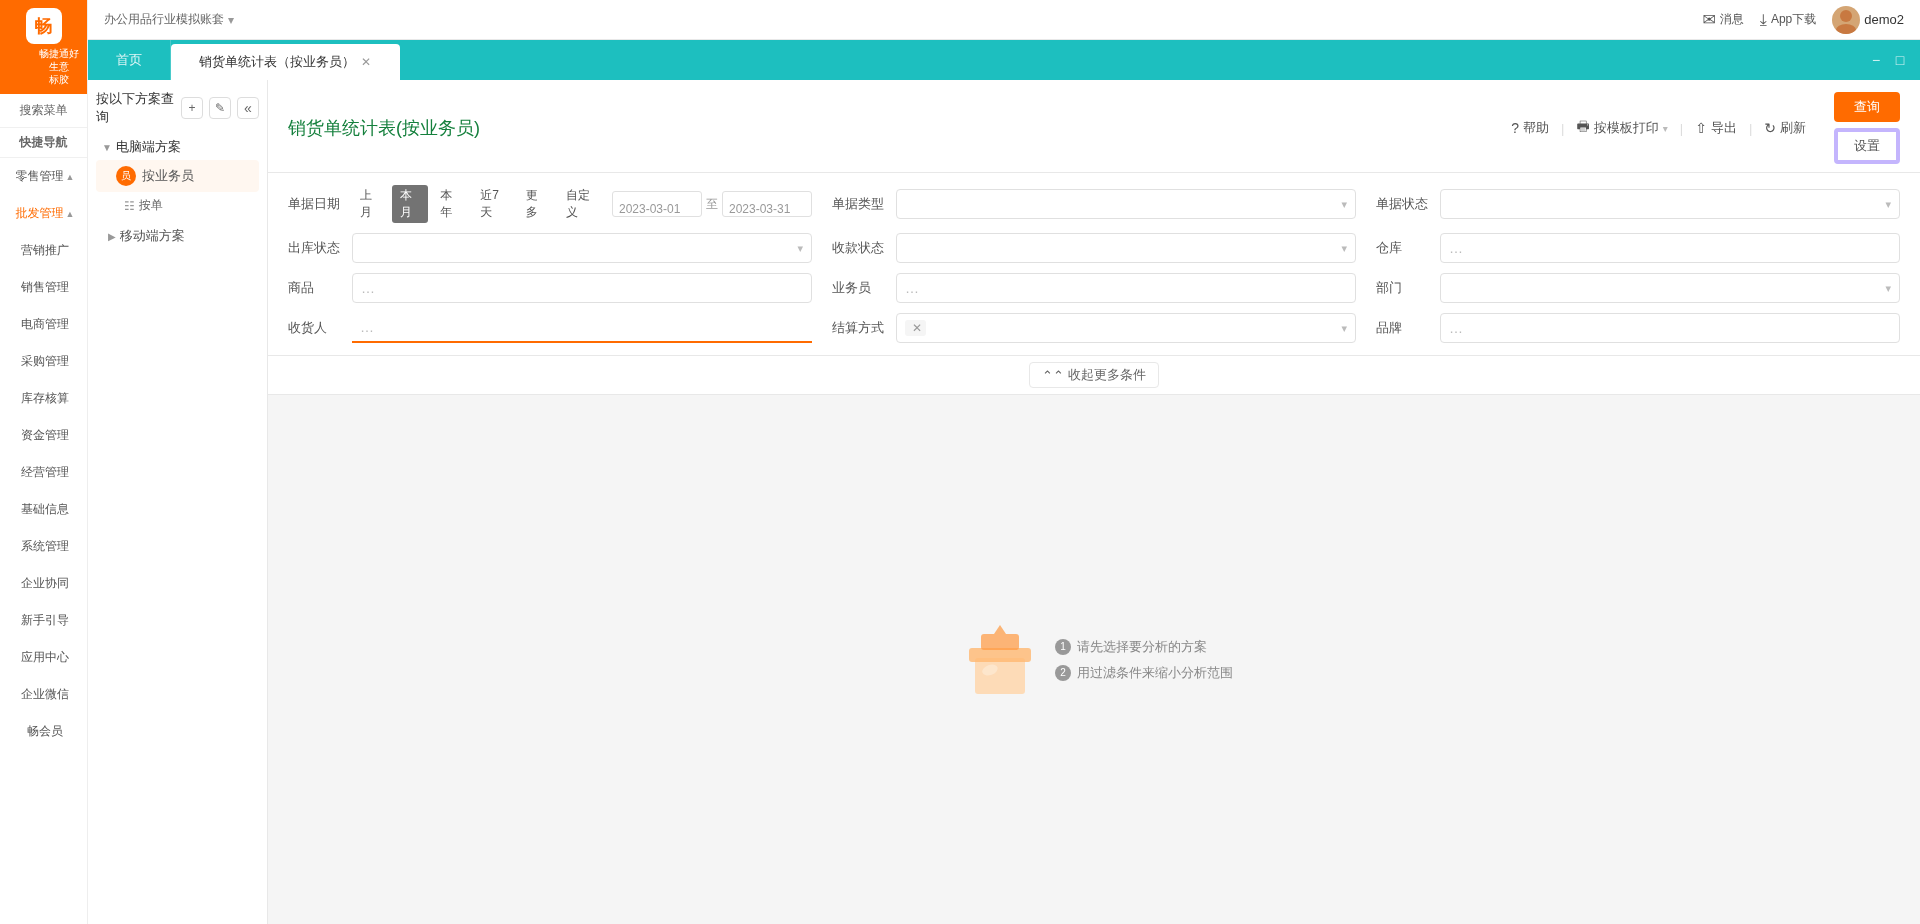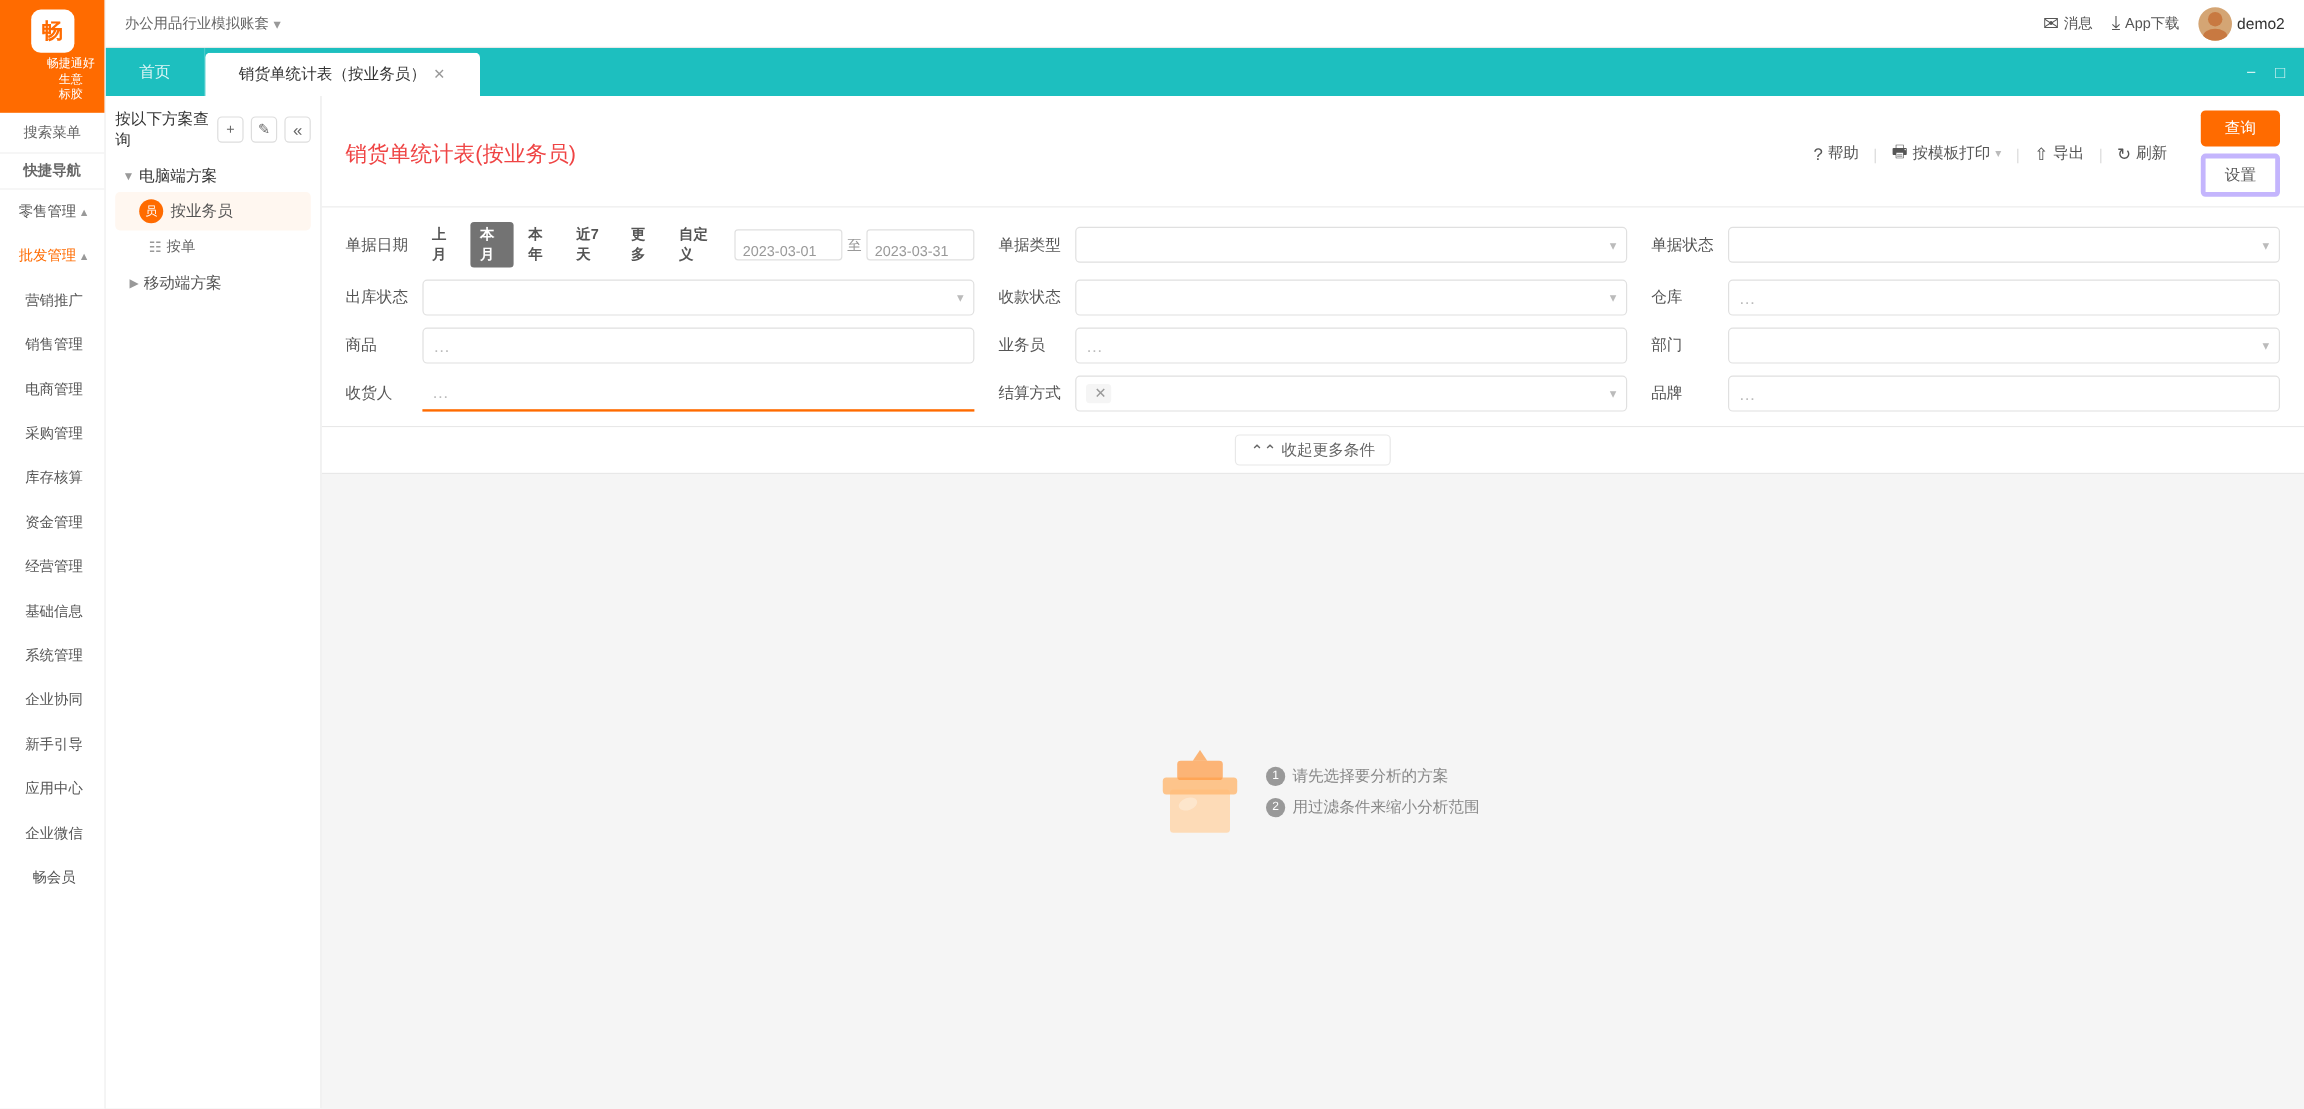--- a/index.html
+++ b/index.html
@@ -59,40 +59,40 @@
     .plan-sub-item { display: flex; align-items: center; gap: 4px; padding: 5px 8px 5px 28px; cursor: pointer; color: #666; font-size: 12px; }
     .plan-sub-icon { font-size: 12px; color: #999; }
     .mobile-plan-header { display: flex; align-items: center; gap: 4px; padding: 4px 6px 4px 12px; cursor: pointer; color: #555; font-size: 13px; }
     .mobile-plan-arrow { font-size: 10px; color: #999; }
 
     
     .right-panel { flex: 1; display: flex; flex-direction: column; overflow: hidden; }
 
     
     .page-header { background: #fff; padding: 12px 20px 8px; border-bottom: 1px solid #e8e8e8; display: flex; align-items: center; justify-content: space-between; }
-    .page-title { font-size: 18px; font-weight: 500; color: #ef4444; }
+    .page-title { font-size: 18px; font-weight: 500; color: #15803d; }
     .page-actions { display: flex; align-items: center; gap: 12px; }
     .page-action { display: flex; align-items: center; gap: 4px; cursor: pointer; font-size: 13px; color: #555; }
     .page-action-icon { font-size: 14px; }
     .action-divider { color: #ddd; }
 
     
     .filter-area { background: #fff; padding: 12px 20px; border-bottom: 1px solid #e8e8e8; }
     .filter-row { display: flex; align-items: center; margin-bottom: 10px; gap: 0; }
     .filter-row:last-child { margin-bottom: 0; }
     .filter-item { display: flex; align-items: center; flex: 1; min-width: 0; }
     .filter-label { font-size: 13px; color: #555; white-space: nowrap; margin-right: 8px; min-width: 56px; }
     .filter-input { flex: 1; height: 30px; border: 1px solid #e0e0e0; border-radius: 4px; padding: 0 8px; font-size: 13px; color: #333; background: #fff; cursor: pointer; display: flex; align-items: center; justify-content: space-between; }
     .filter-arrow { color: #bbb; font-size: 11px; }
     .filter-dots { color: #bbb; font-size: 14px; letter-spacing: 2px; }
 
     
     .date-filter { display: flex; align-items: center; flex: 1; }
     .date-label { font-size: 13px; color: #555; margin-right: 8px; min-width: 56px; }
-    .date-options { display: flex; align-items: center; gap: 4px; font-weight: bold; }
+    .date-options { display: flex; align-items: center; gap: 4px; }
     .date-btn { padding: 2px 8px; border-radius: 3px; font-size: 12px; cursor: pointer; color: #555; background: transparent; border: none; }
     .date-btn.active { background: #737373; color: #fff; border-radius: 3px; }
     .date-input-range { display: flex; align-items: center; gap: 4px; margin-left: 8px; }
     .date-range-field { height: 26px; border: 1px solid #e0e0e0; border-radius: 3px; padding: 0 6px; font-size: 12px; color: #999; min-width: 90px; display: flex; align-items: flex-end; }
     .date-range-sep { color: #999; font-size: 12px; }
 
     
     .collapse-bar { background: #fff; padding: 6px 20px; border-bottom: 1px solid #e8e8e8; display: flex; justify-content: center; }
     .collapse-btn { display: flex; align-items: center; gap: 4px; cursor: pointer; font-size: 13px; color: #666; border: 1px solid #e8e8e8; border-radius: 4px; padding: 3px 12px; background: #fff; }
 

